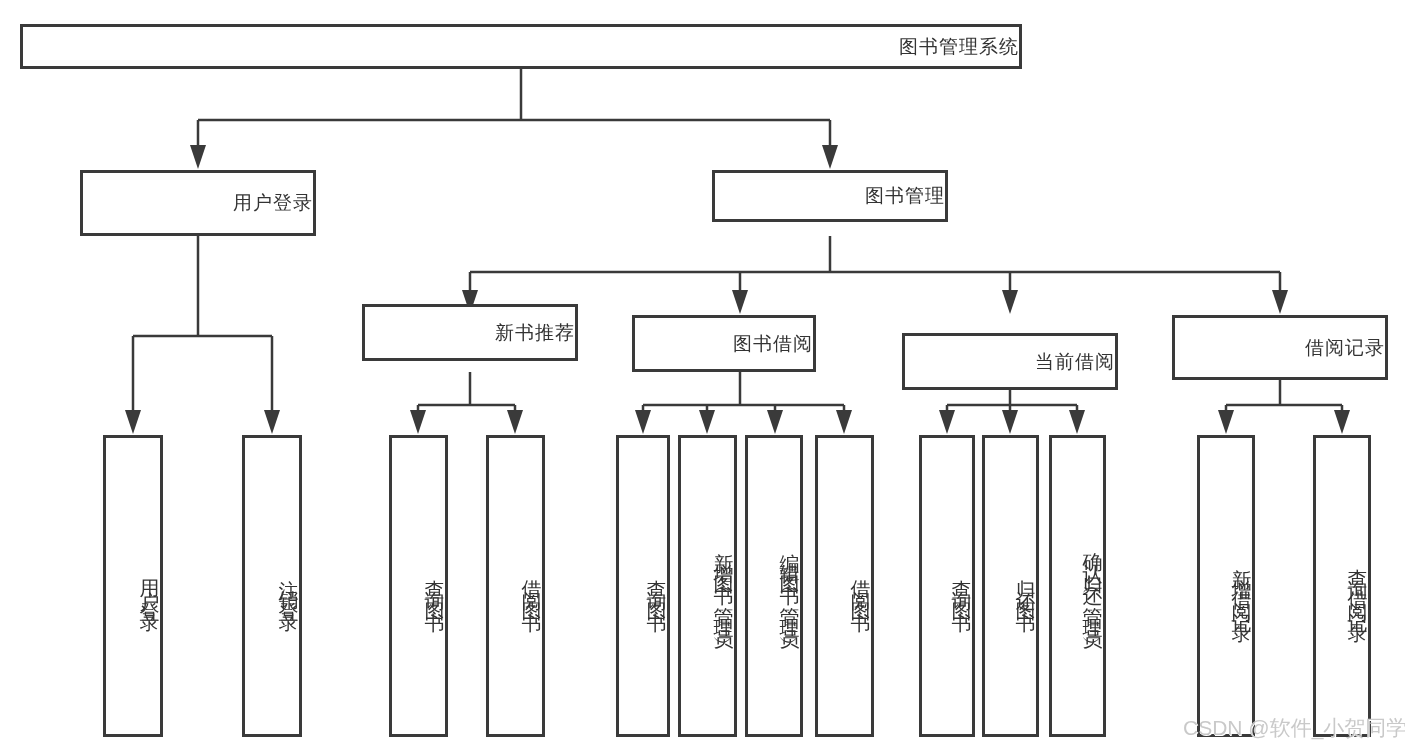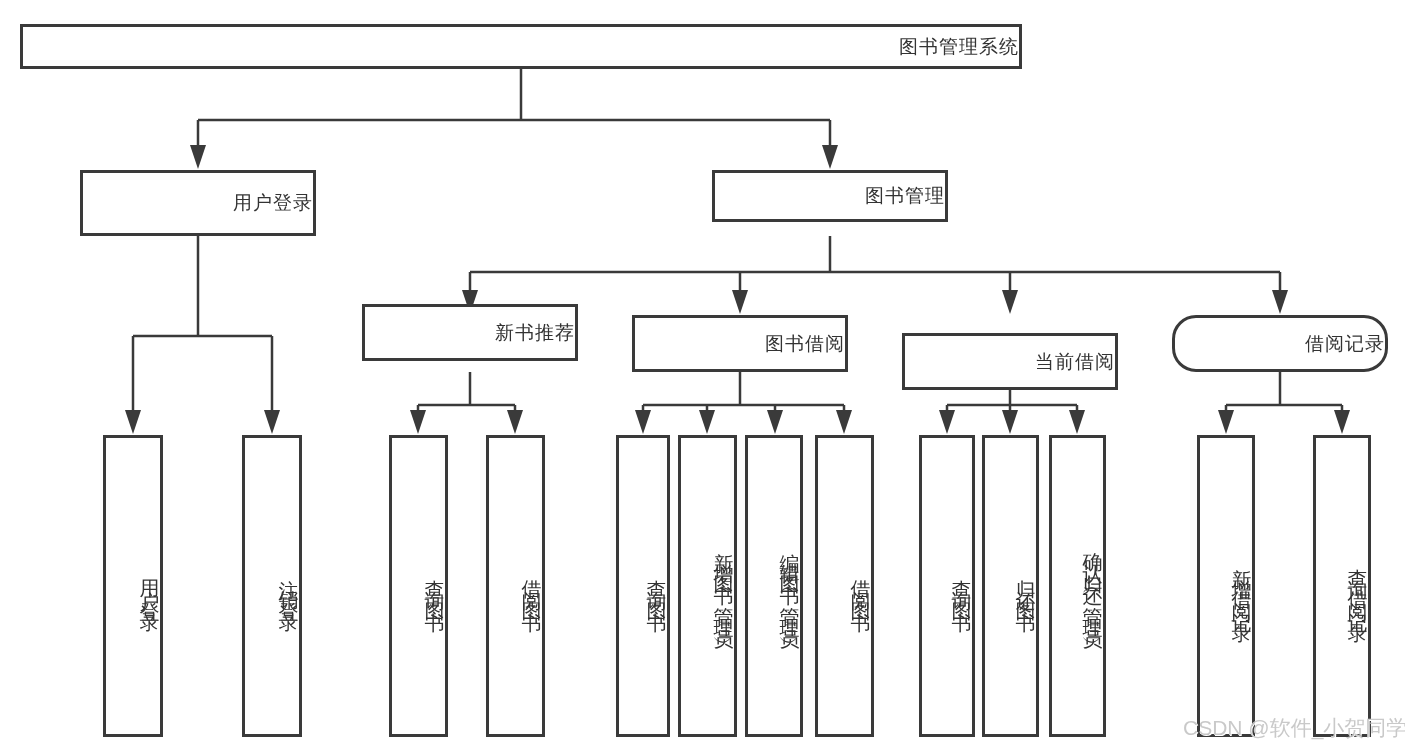--- a/index.html
+++ b/index.html
@@ -134,27 +134,27 @@
   <div class="node" style="left:80px; top:170px; width:236px; height:66px;">
     <span class="hlabel">用户登录</span>
   </div>
   <div class="node" style="left:712px; top:170px; width:236px; height:52px;">
     <span class="hlabel">图书管理</span>
   </div>
 
   <div class="node" style="left:362px; top:304px; width:216px; height:57px;">
     <span class="hlabel">新书推荐</span>
   </div>
-  <div class="node" style="left:632px; top:315px; width:216px; height:57px;padding-left:28px;">
+  <div class="node" style="left:632px; top:315px; width:184px; height:57px;padding-left:28px;">
     <span class="hlabel">图书借阅</span>
   </div>
   <div class="node" style="left:902px; top:333px; width:216px; height:57px;">
     <span class="hlabel">当前借阅</span>
   </div>
-  <div class="node" style="left:1172px; top:315px; width:216px; height:57px;border-radius:24px;">
+  <div class="node" style="left:1172px; top:315px; width:216px; height:65px;">
     <span class="hlabel">借阅记录</span>
   </div>
 
   <div class="node leaf" style="left:103px; top:435px; width:60px; height:302px;">
     <span class="vlabel">用户登录</span>
   </div>
   <div class="node leaf" style="left:242px; top:435px; width:60px; height:302px;">
     <span class="vlabel">注销登录</span>
   </div>
 

